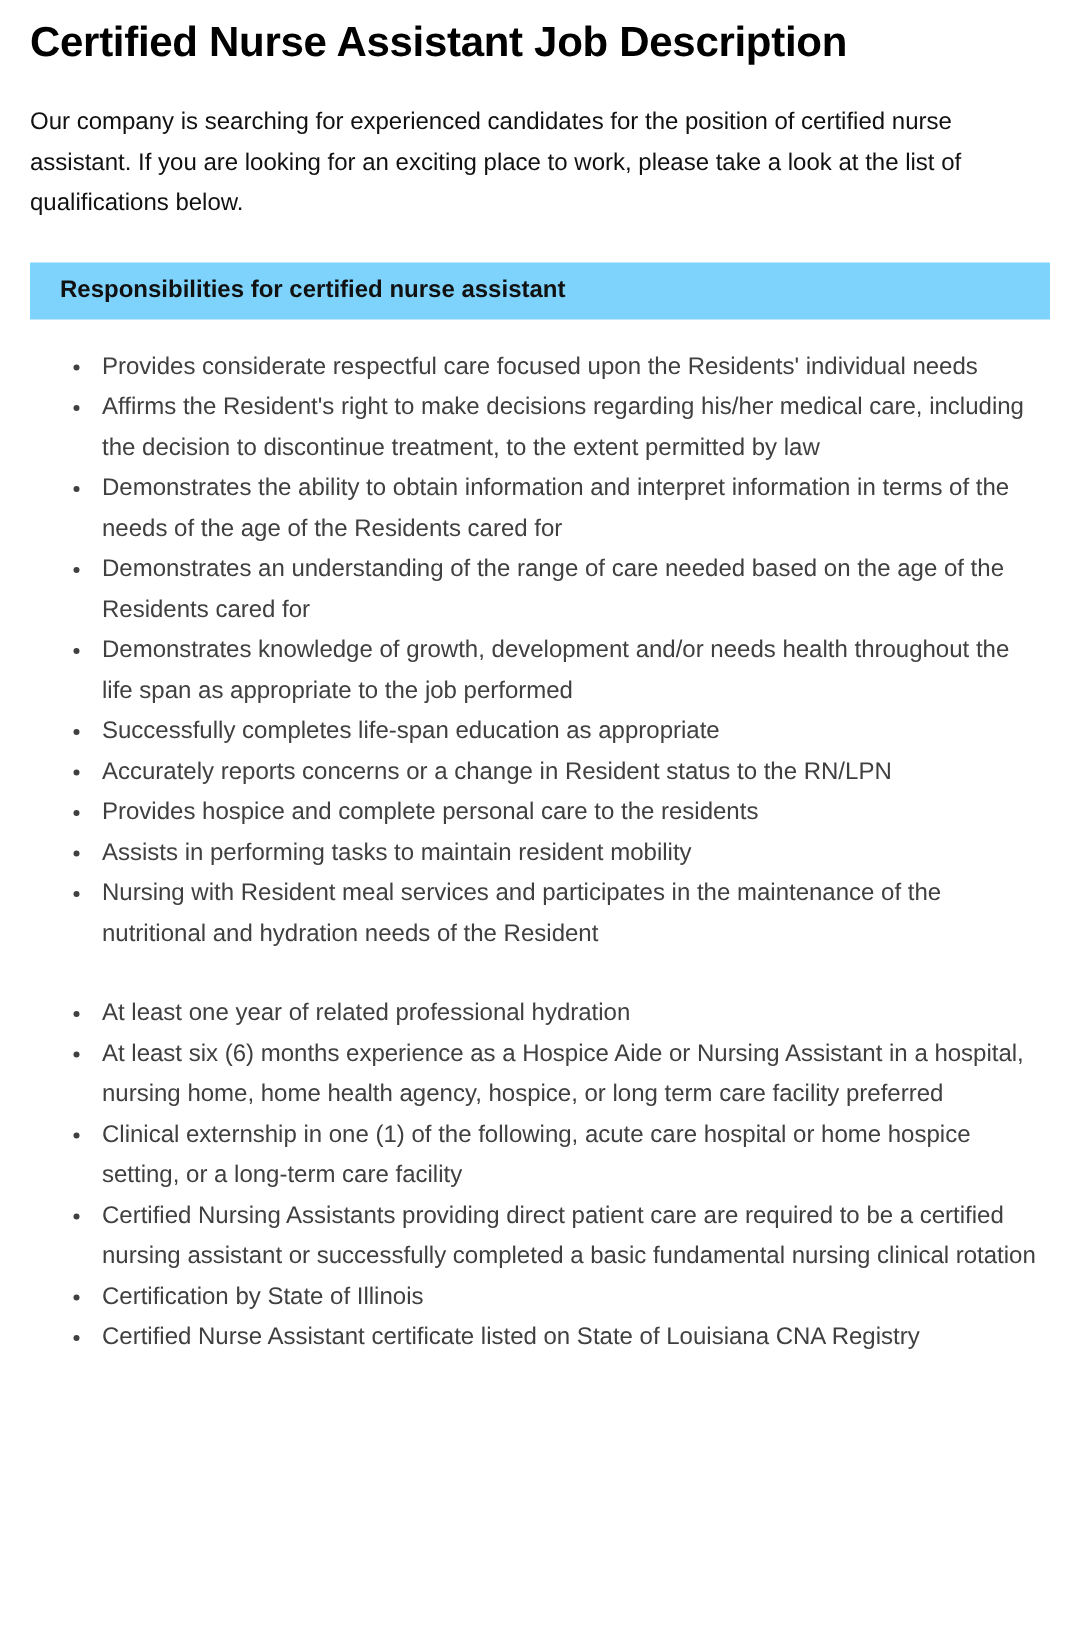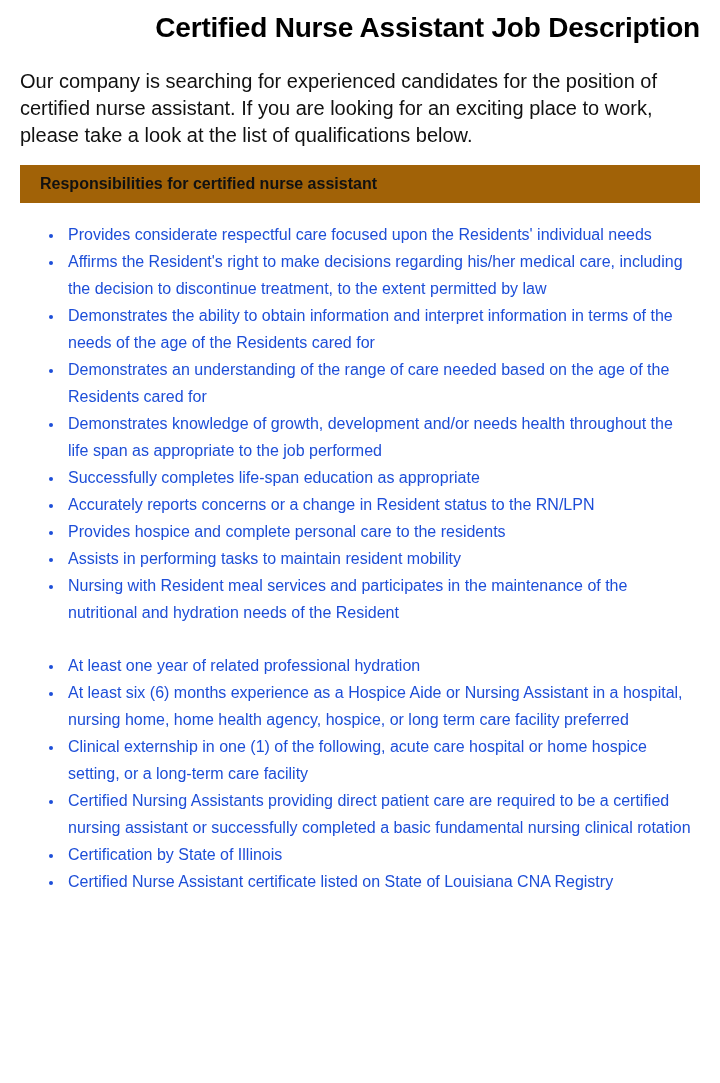--- a/index.html
+++ b/index.html
@@ -10,51 +10,51 @@
   }
   .page {
     width: 720px;
     min-height: 1083px;
     background: #ffffff;
     padding: 8px 20px 24px 20px;
   }
   .doc-title {
     font-size: 28px;
     font-weight: 700;
-    text-align: right;
+    text-align: left;
     color: #000000;
     letter-spacing: -0.2px;
     margin-top: 4px;
     margin-bottom: 24px;
   }
   .intro {
-    font-size: 20px;
+    font-size: 16px;
     line-height: 27px;
     color: #111111;
-    margin-bottom: 16px;
+    margin-bottom: 26px;
   }
   .section-header {
-    background: #a16207;
+    background: #7dd3fc;
     font-size: 16px;
     font-weight: 700;
     color: #111111;
     padding: 10px 20px;
     margin-bottom: 14px;
   }
   .bullet-list {
     list-style: disc;
     padding-left: 44px;
     padding-right: 6px;
     margin-top: 18px;
     margin-bottom: 26px;
   }
   .bullet-list li {
     font-size: 16px;
     line-height: 27px;
-    color: #1d4ed8;
+    color: #404040;
     padding-left: 4px;
   }
   .bullet-list li::marker {
     font-size: 13px;
   }
   section { margin: 0; }
 </style>
 </head>
 <body>
 

